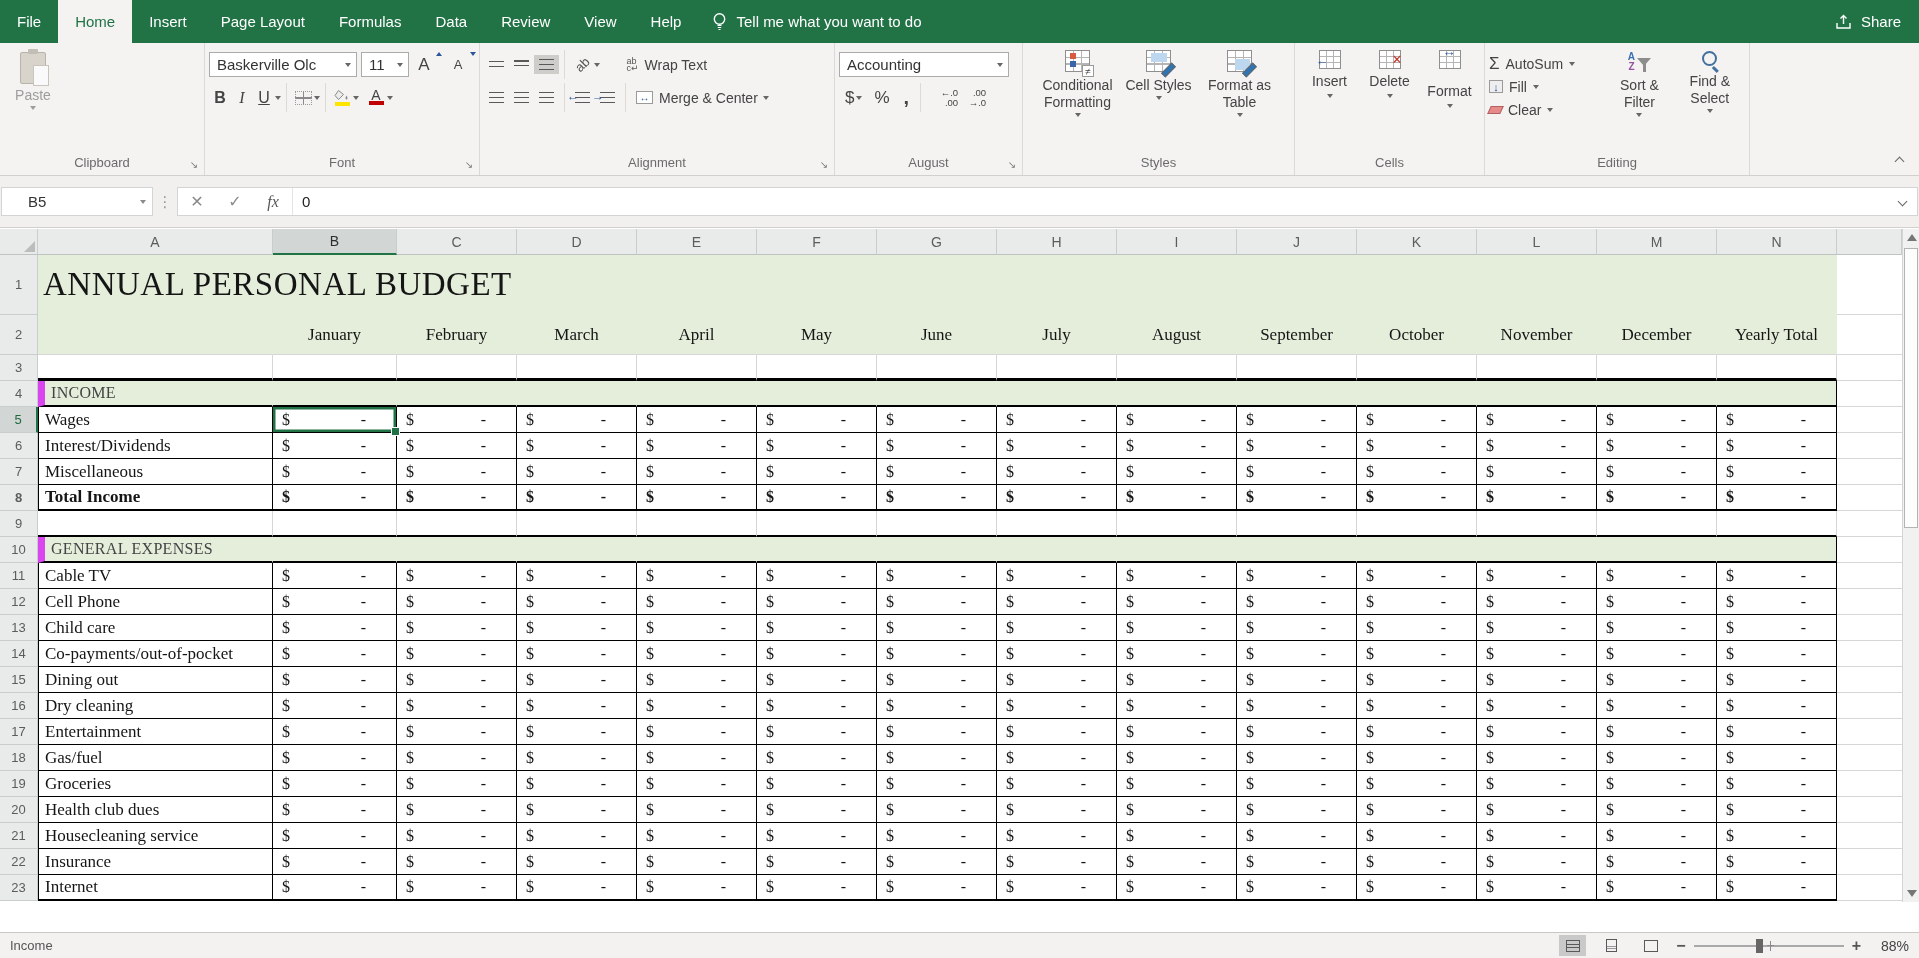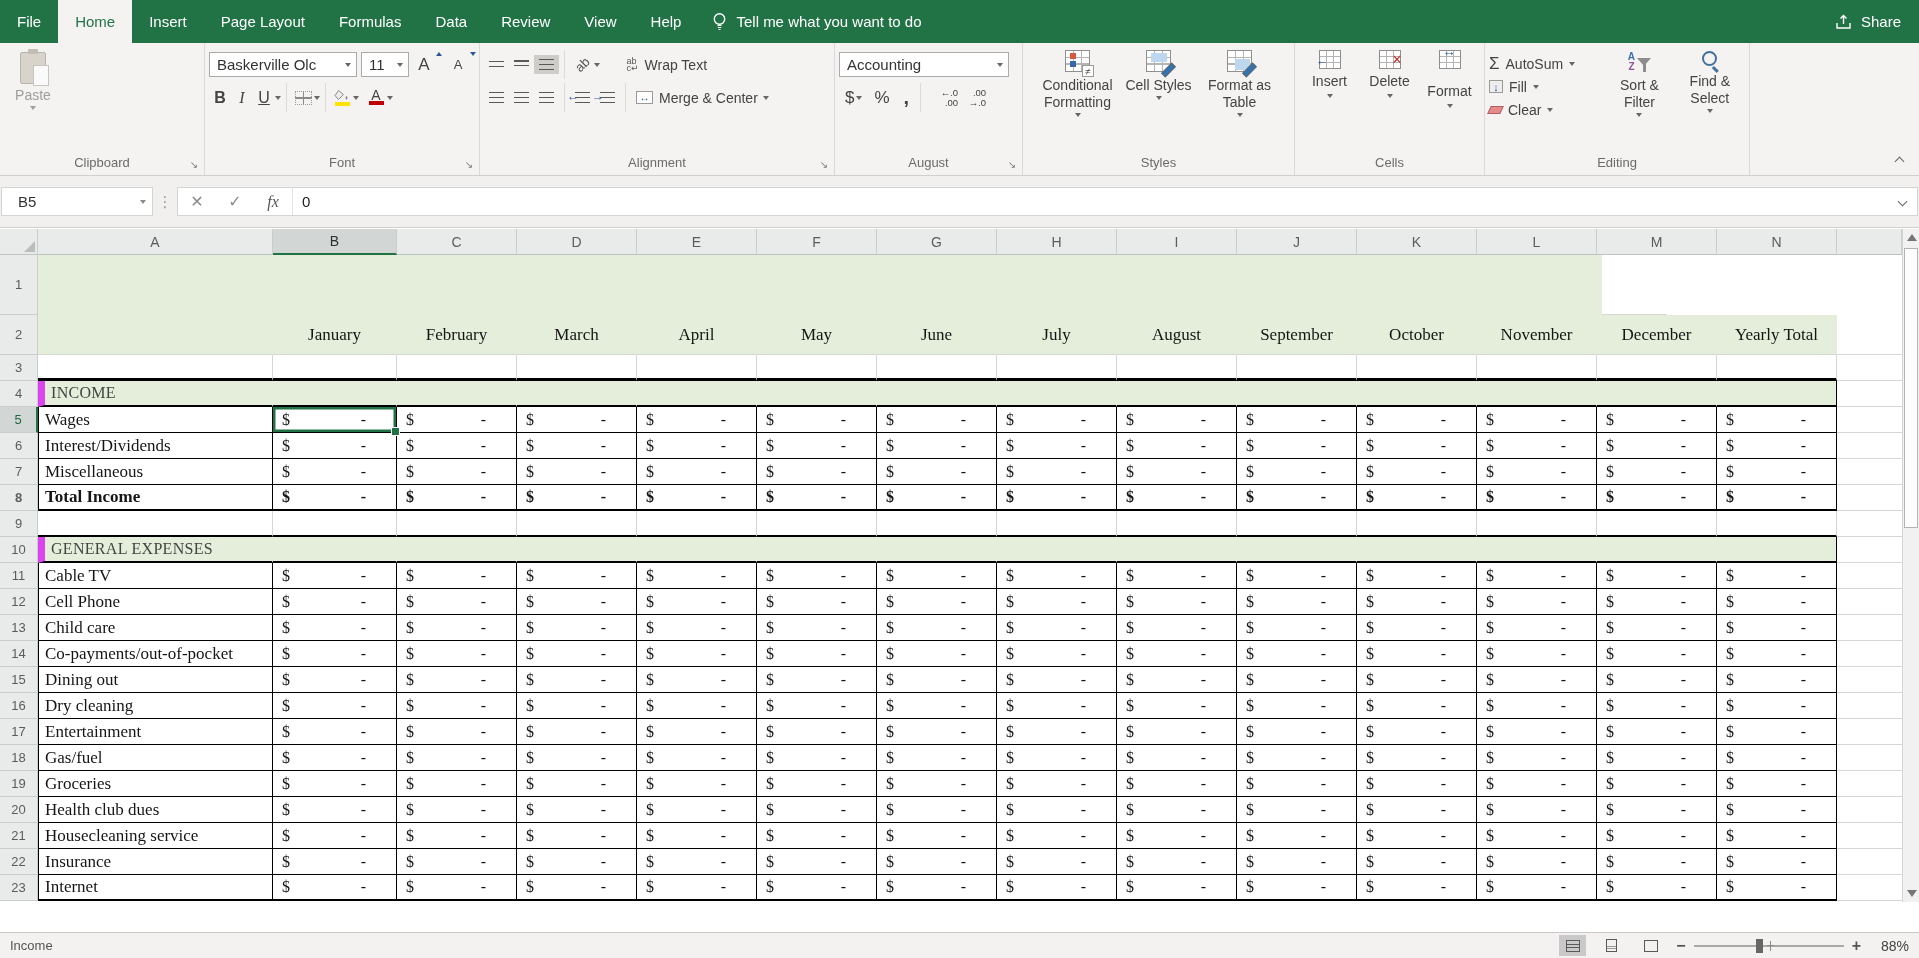--- a/index.html
+++ b/index.html
@@ -101,21 +101,21 @@
   .azico { display:flex; flex-direction:column; font-size:10px; font-weight:bold; line-height:10px; }
   .azico .a { color:#3b6fb5; } .azico .z { color:#9354a1; }
   .funnel { width:0; height:0; border-left:7px solid transparent; border-right:7px solid transparent; border-top:8px solid #8c8c8c; position:relative; margin-left:2px; }
   .funnel::after { content:""; position:absolute; left:-1.5px; top:-2px; width:3px; height:8px; background:#8c8c8c; }
   .magico { width:20px; height:20px; position:relative; }
   .magico::before { content:""; position:absolute; left:2px; top:1px; width:11px; height:11px; border:2.5px solid #41719c; border-radius:50%; }
   .magico::after { content:""; position:absolute; right:1px; bottom:0; width:7px; height:2.5px; background:#41719c; transform:rotate(45deg); }
 
   
   .fxrow { height:52px; background:#f1f0ef; border-bottom:1px solid #d2cfcc; display:flex; align-items:center; padding:0; position:relative; }
-  .namebox { width:152px; height:29px; background:#fff; border:1px solid #d4d4d4; display:flex; align-items:center; font-size:15px; color:#333; padding-left:16px; margin-left:1px; }
+  .namebox { width:152px; height:29px; background:#fff; border:1px solid #d4d4d4; display:flex; align-items:center; font-size:15px; color:#333; padding-left:26px; margin-left:1px; }
   .namebox .caret { margin-left:auto; margin-right:6px; border-top-color:#8a8a8a; }
   .fxdots { width:24px; text-align:center; color:#9a9a9a; font-size:15px; }
   .fxstrip { flex:1; height:29px; background:#fff; border:1px solid #d4d4d4; display:flex; align-items:center; margin-right:1px; }
   .fxbtn { width:38px; text-align:center; font-size:16px; color:#8a8a8a; }
   .fxbtn.fx { font-family:"Liberation Serif",serif; font-style:italic; color:#555; }
   .fxval { border-left:1px solid #e4e4e4; flex:1; padding-left:9px; font-size:15px; color:#222; align-self:stretch; display:flex; align-items:center; }
   .fxchev { width:30px; display:flex; justify-content:center; }
 
   
   .grid { position:absolute; top:229px; left:0; width:1902px; height:673px; background:#fff;
@@ -533,20 +533,23 @@
       <div class="gc hcell c-m">
         <span>M</span>
       </div>
       <div class="gc hcell c-m">
         <span>N</span>
       </div>
       <div class="gc hcell c-f"></div>
     </div>
     <div class="grow2 r1">
       <div class="gc rowhdr c-rh">1</div>
+      <div class="gc green c-a title-cell">
+        <span>ANNUAL PERSONAL BUDGET</span>
+      </div>
       <div class="gc green c-b"></div>
       <div class="gc green c-m"></div>
       <div class="gc green c-m"></div>
       <div class="gc green c-m"></div>
       <div class="gc green c-m"></div>
       <div class="gc green c-m"></div>
       <div class="gc green c-m"></div>
       <div class="gc green c-m"></div>
       <div class="gc green c-m"></div>
       <div class="gc green c-m"></div>

